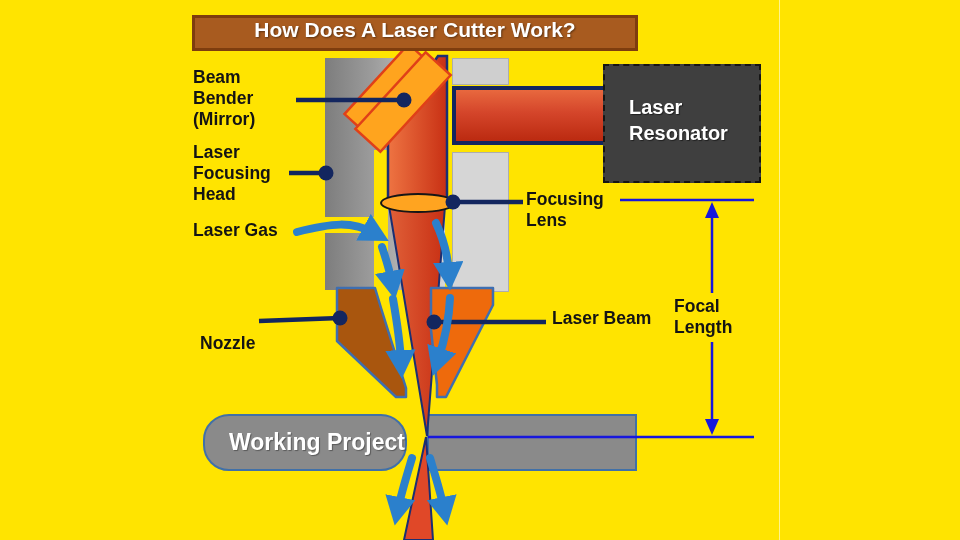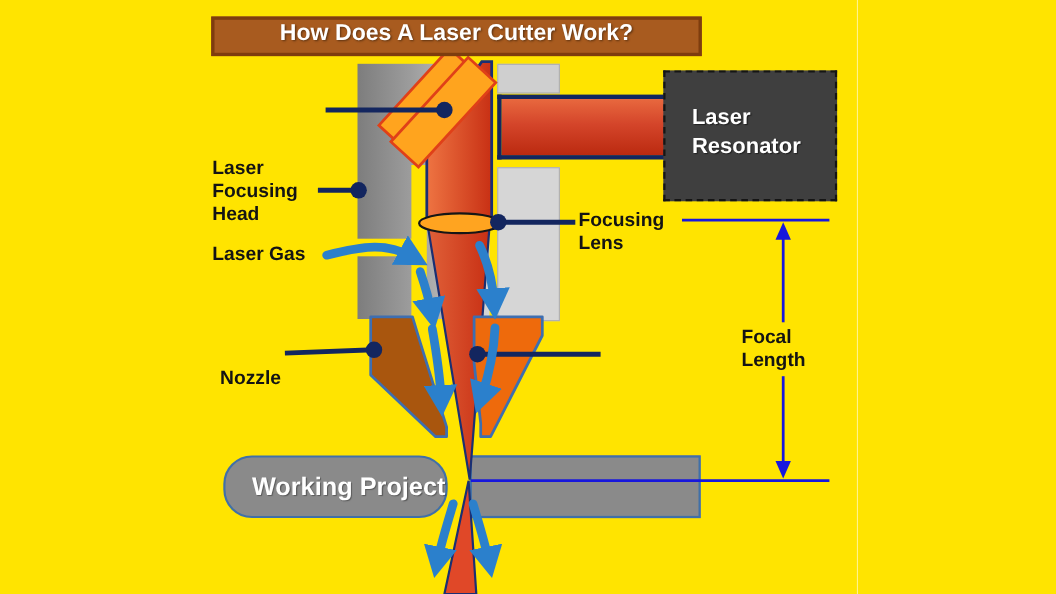--- a/index.html
+++ b/index.html
@@ -138,23 +138,27 @@
     <path class="gas" d="M 436 223 C 444 240, 448 258, 449 274" marker-end="url(#gashead)"></path>
     <path class="gas" d="M 450 298 C 449 322, 444 342, 438 360" marker-end="url(#gashead)"></path>
     <path class="gas" d="M 412 458 C 406 478, 401 494, 398 509" marker-end="url(#gashead)"></path>
     <path class="gas" d="M 430 458 C 436 478, 441 494, 444 509" marker-end="url(#gashead)"></path>
   </svg>
 
   <div class="abs" id="title-bar">
     <span id="title-text">How Does A Laser Cutter Work?</span>
   </div>
 
+  <div class="lbl" id="label-beam-bender">Beam
+Bender
+(Mirror)</div>
   <div class="lbl" id="label-focusing-head">Laser
 Focusing
 Head</div>
   <div class="lbl" id="label-laser-gas">Laser Gas</div>
   <div class="lbl" id="label-nozzle">Nozzle</div>
   <div class="lbl" id="label-focusing-lens">Focusing
 Lens</div>
+  <div class="lbl" id="label-laser-beam">Laser Beam</div>
   <div class="lbl" id="label-focal-length">Focal
 Length</div>
 
 </div>
 
 </body></html>

